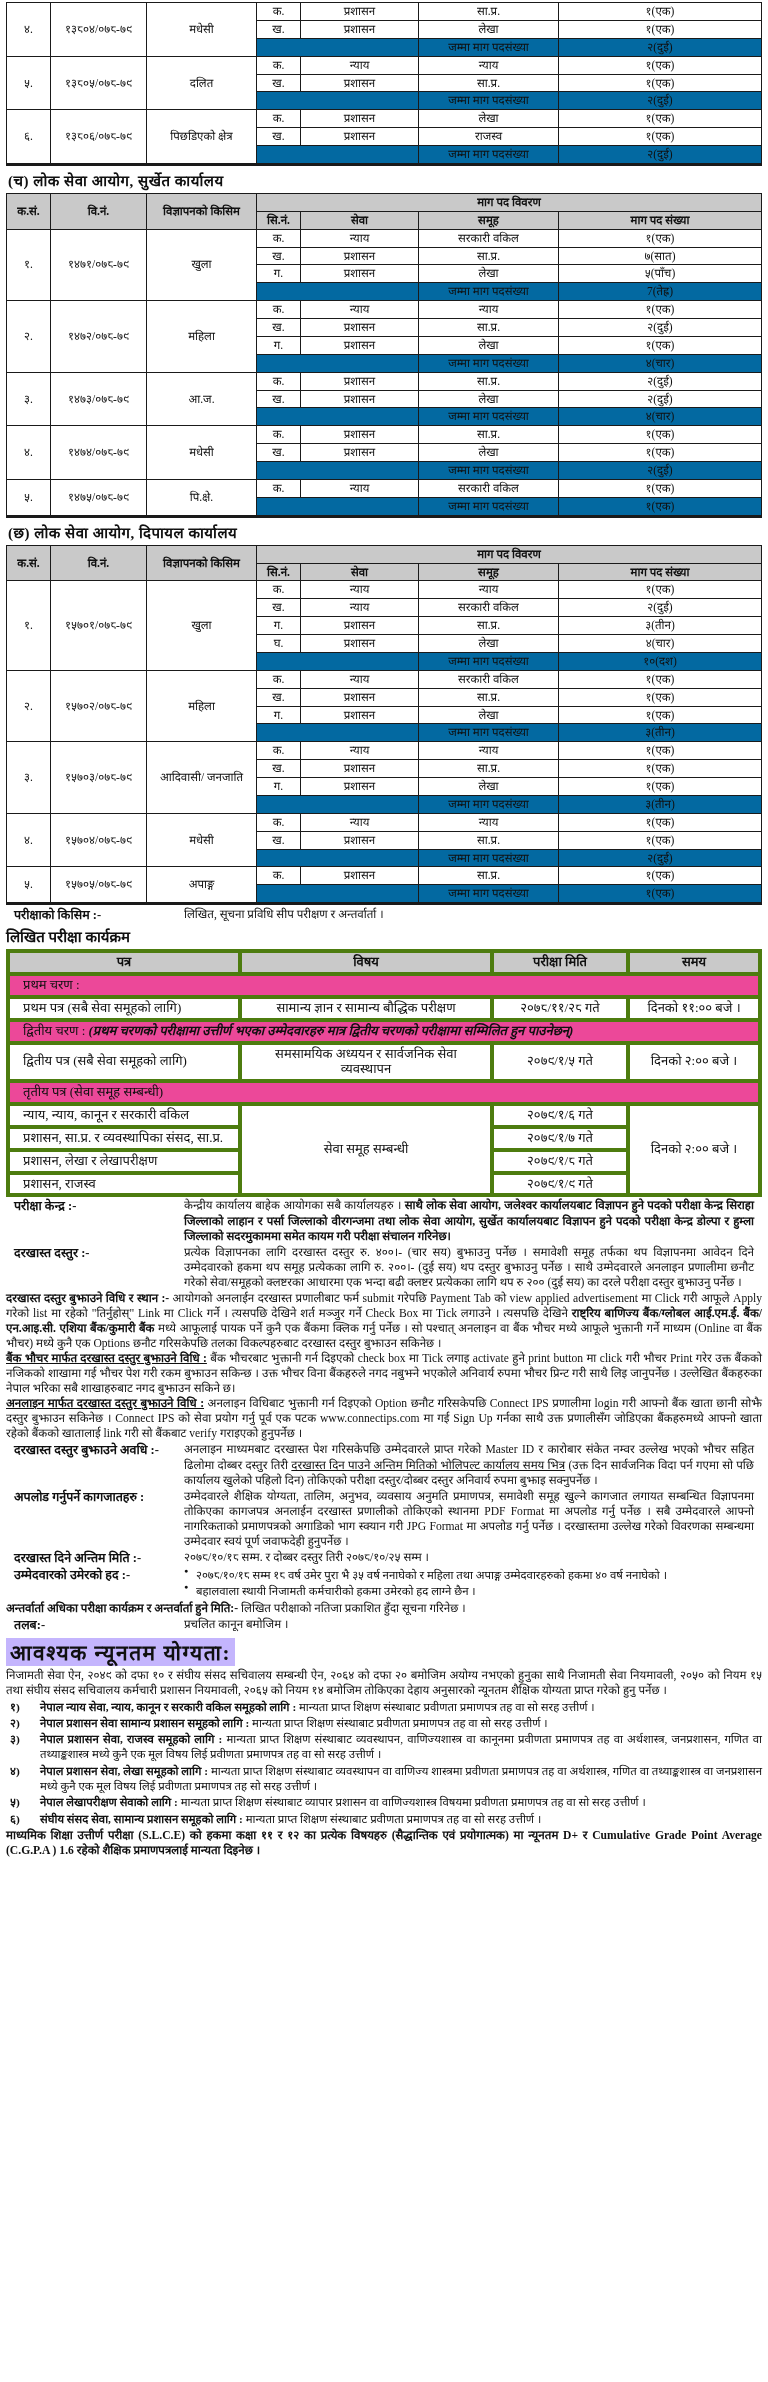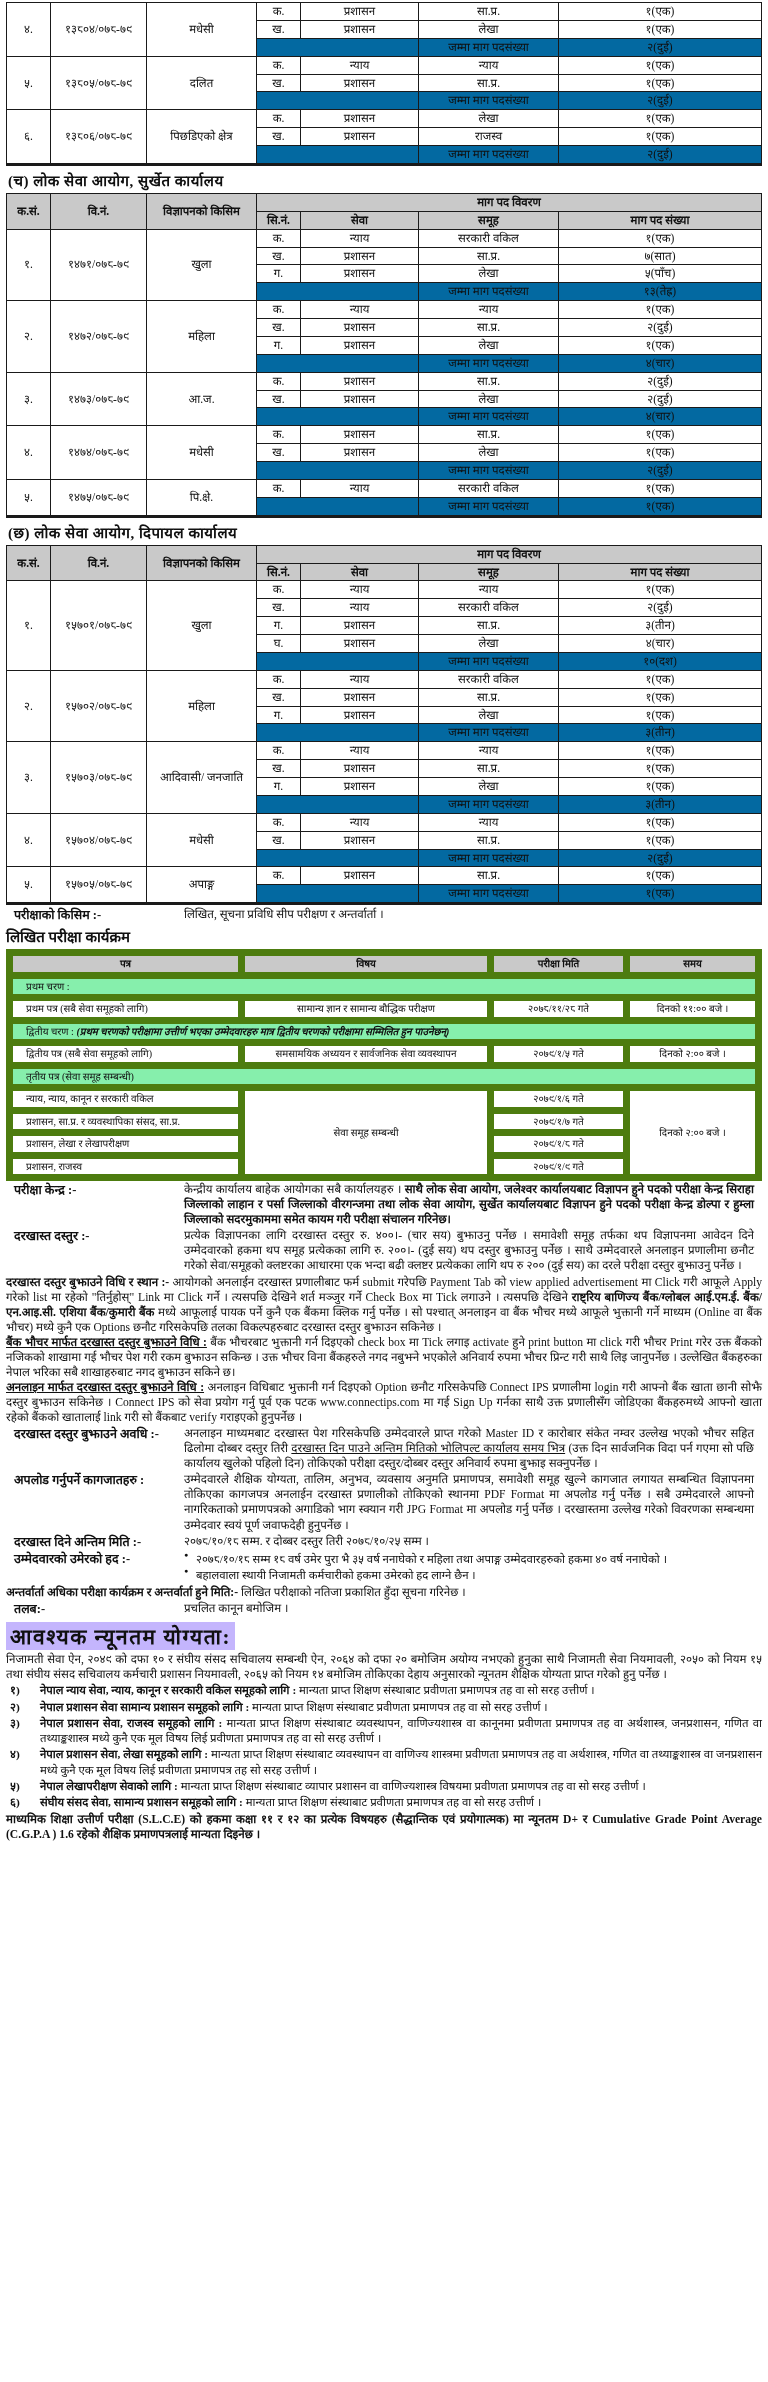--- a/index.html
+++ b/index.html
@@ -49,25 +49,25 @@
     font-weight:bold;
     letter-spacing:.5px;
     margin:4px 0 3px 0;
     padding:0 2px;
   }
 
   
   h2.sub{font-size:15px;font-weight:bold;margin:3px 0 3px 0;}
   table.sched{width:100%;border-collapse:collapse;table-layout:fixed;}
   table.sched td,table.sched th{
-    border:7px solid #4d7c0f;font-size:10px;padding:2px 13px;line-height:1.15;
+    border:4px solid #4d7c0f;font-size:13px;padding:2px 13px;line-height:1.15;
     vertical-align:middle;font-weight:normal;
   }
   table.sched th{background:#c9c9c9;font-weight:bold;text-align:center;}
-  .phase-band td{background:#86efac;font-weight:bold;text-align:left;}
+  .phase-band td{background:#ec4899;font-weight:bold;text-align:left;}
   .phase-band .ital{font-style:italic;font-weight:bold;}
   .c{text-align:center;}
   .l{text-align:left;}
   .sc-paper{width:232px;}
   .sc-subject{width:auto;}
   .sc-date{width:136px;}
   .sc-time{width:132px;}
 
   
   .drow{display:flex;align-items:flex-start;margin:1px 8px;}
@@ -226,21 +226,21 @@
       </tr>
       <tr>
         <td>ग.</td>
         <td>प्रशासन</td>
         <td>लेखा</td>
         <td>५(पाँच)</td>
       </tr>
       <tr class="total-row">
         <td colspan="2"></td>
         <td class="total-lbl">जम्मा माग पदसंख्या</td>
-        <td>१३(तेह्र)</td>
+        <td>7(तेह्र)</td>
       </tr>
 
       <tr class="thickrow">
         <td rowspan="4">२.</td>
         <td rowspan="4">१४७२/०७८-७९</td>
         <td rowspan="4">महिला</td>
         <td>क.</td>
         <td>न्याय</td>
         <td>न्याय</td>
         <td>१(एक)</td>

